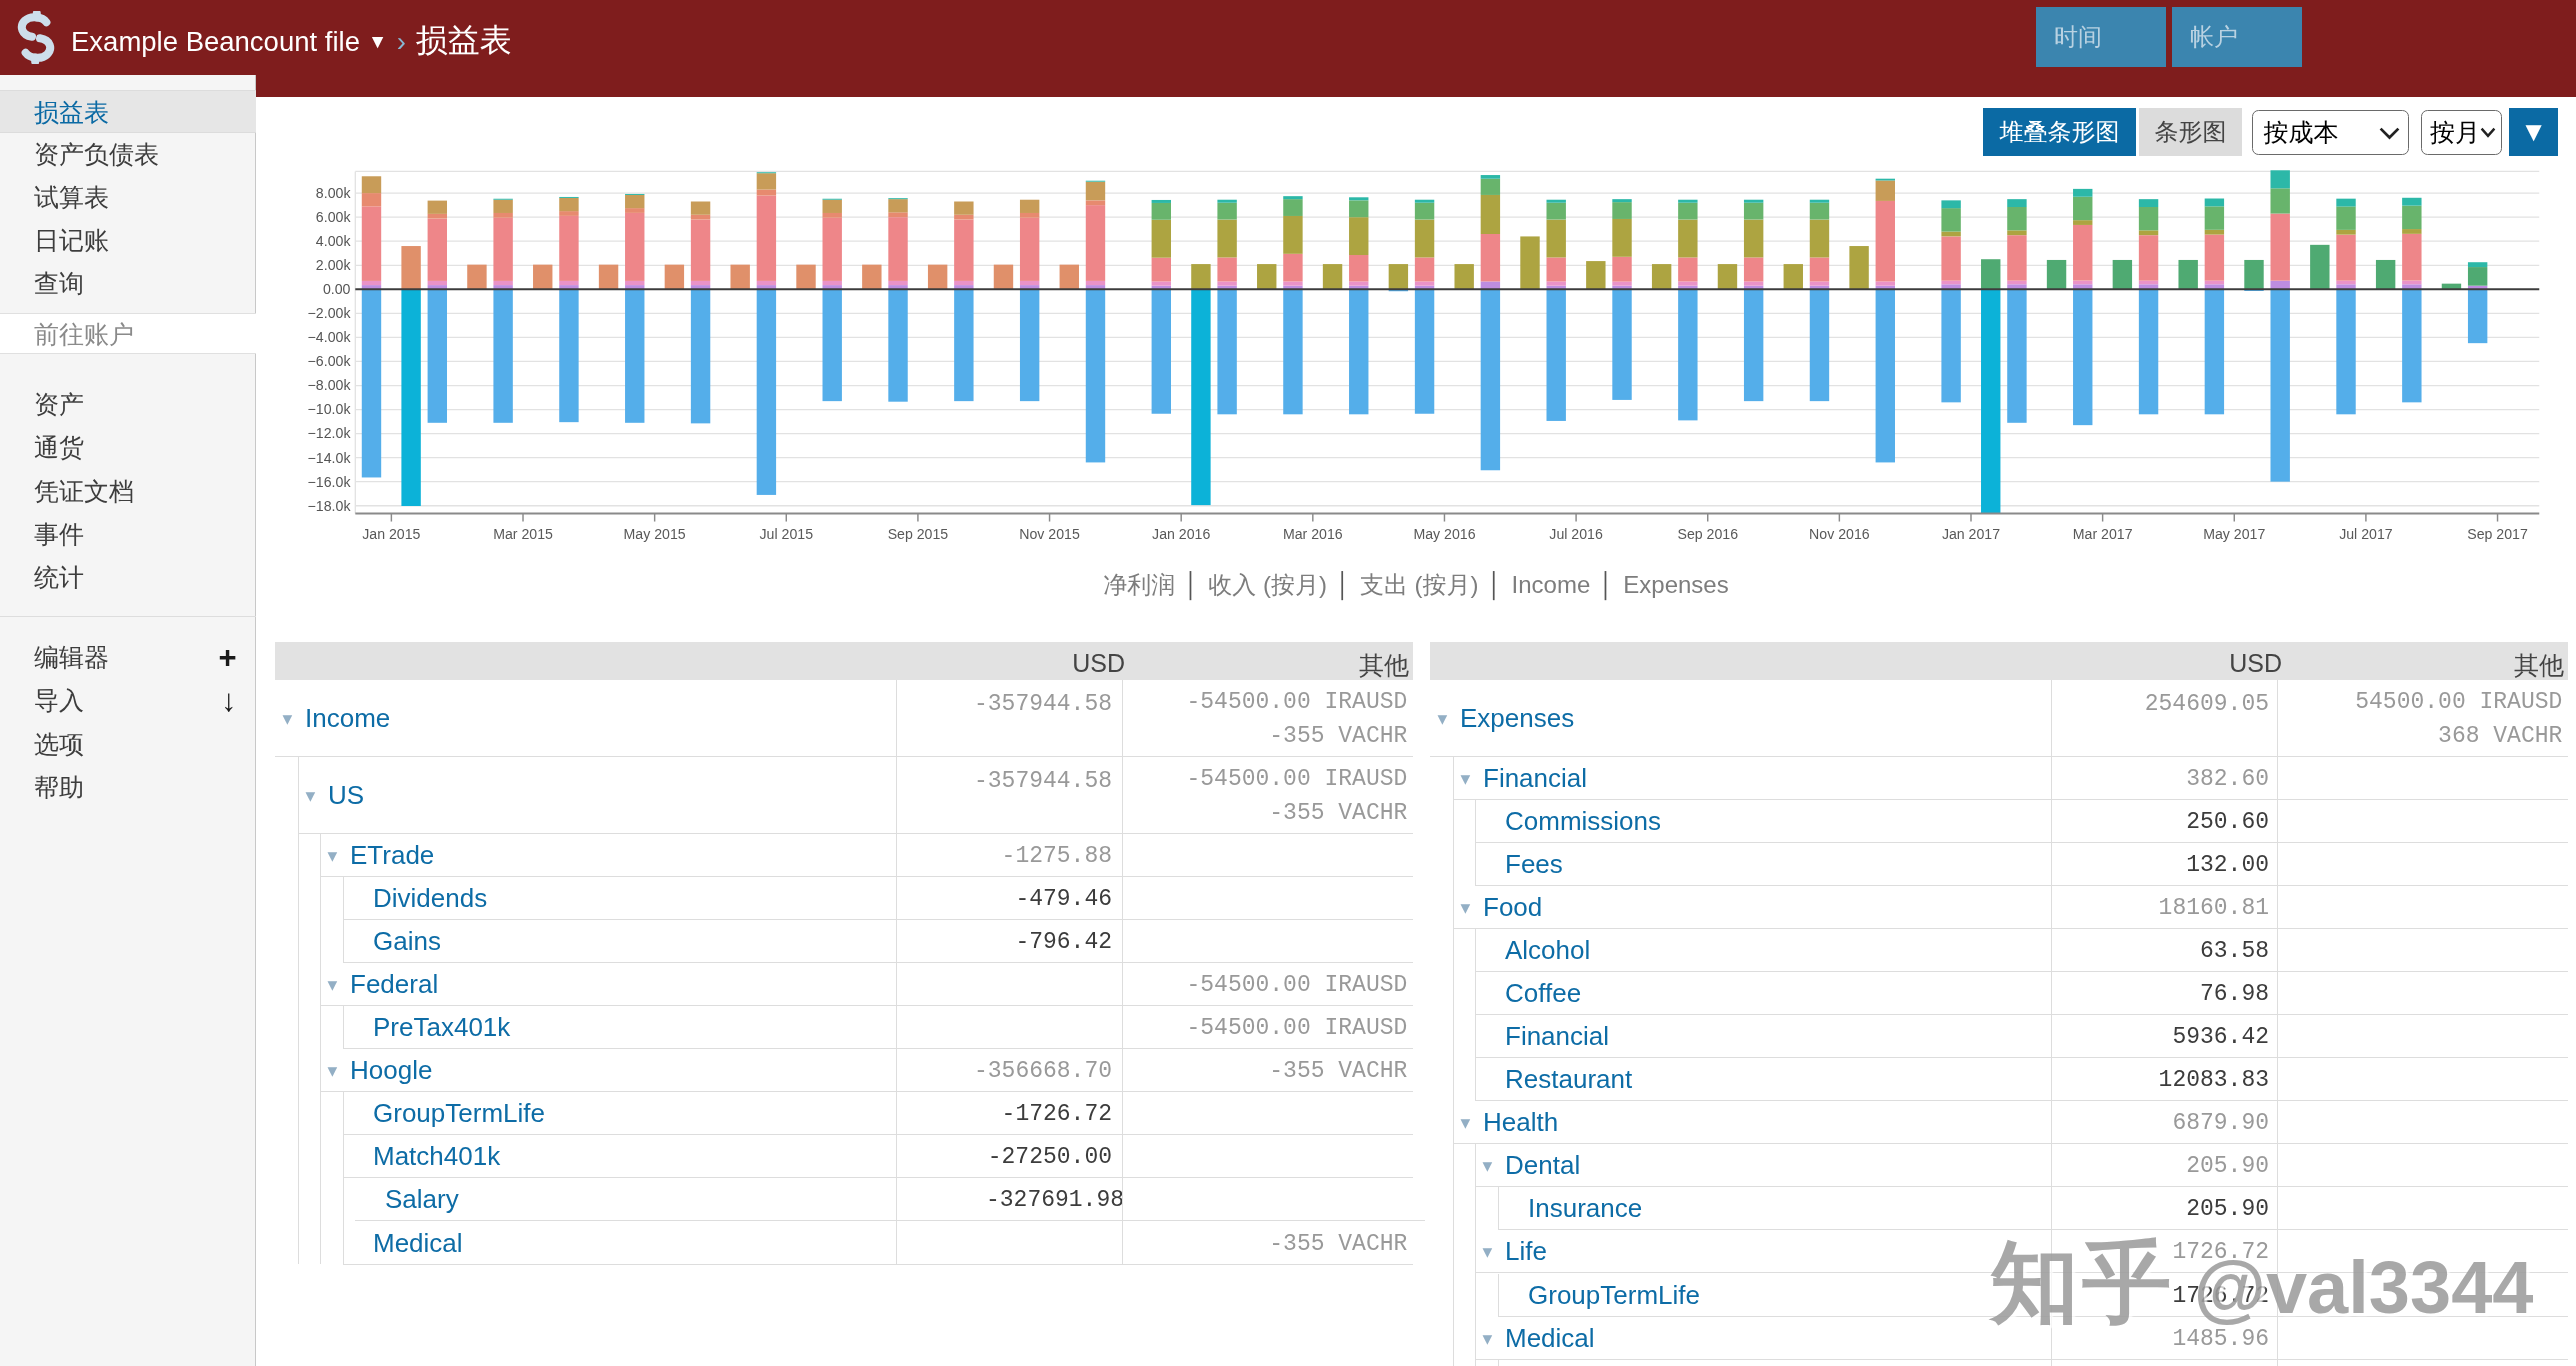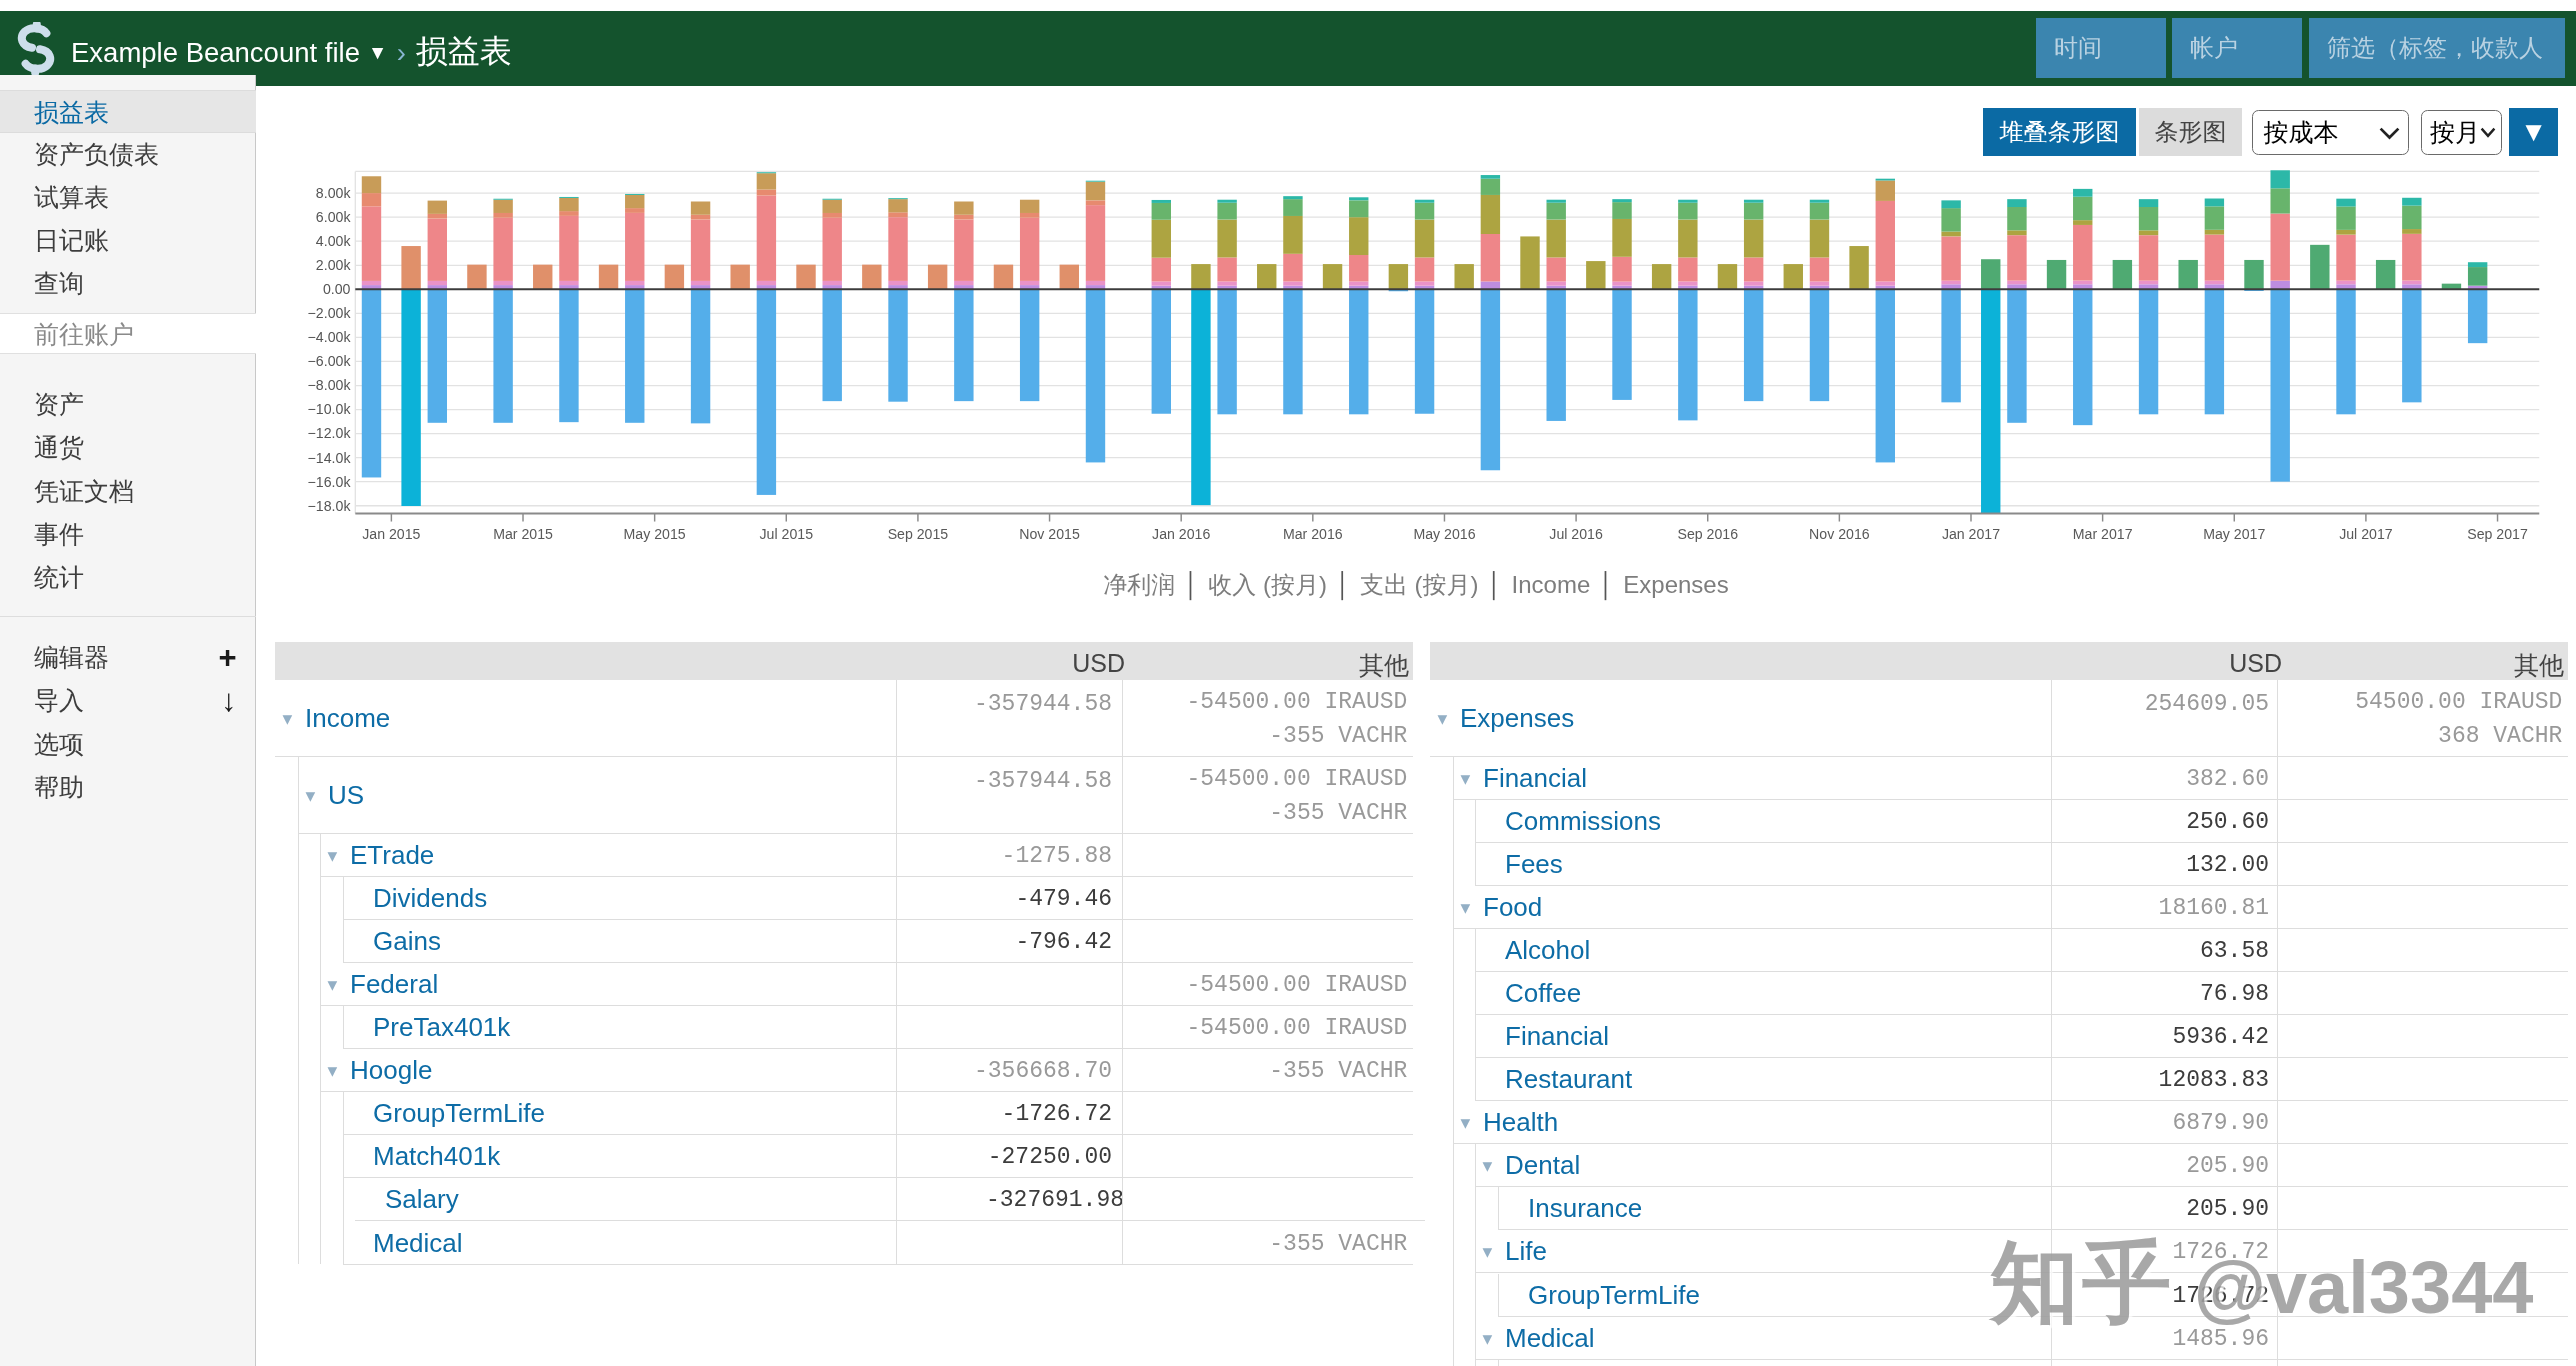--- a/index.html
+++ b/index.html
@@ -1,16 +1,16 @@
 <!DOCTYPE html>
 <html style="font-size:13px"><head><meta charset="utf-8">
 <style>
 * { margin:0; padding:0; box-sizing:border-box; }
 html,body { width:2576px; height:1366px; overflow:hidden; font-family:"Liberation Sans",sans-serif; background:#fff; }
-.header { position:absolute; left:0; top:0; width:2576px; height:75px; background:#14532d;margin-top:11px; }
+.header { position:absolute; left:0; top:0; width:2576px; height:97px; background:#7f1d1d; }
 .logo { position:absolute; left:16px; top:11.3px; }
 .crumb { position:absolute; left:71px; top:19.4px; font-size:27.5px; color:#fff; }
 .crumb .pt { font-size:32px; }
 .crumb .sep { color:#88b6d2; padding:0 9.7px; }
 .crumb .car { font-size:19.4px; vertical-align:3.2px; padding-left:8px; }
 .fbox { position:absolute; top:6.5px; height:60px; background:#3b85af; color:#b9d2e2; font-size:24px; line-height:60px; padding-left:18px; }
 .sidebar { position:absolute; left:0; top:75px; width:256px; height:1291px; background:#f5f5f5; border-right:0.8px solid #c8c8c8; }
 .sbi { position:absolute; left:0; width:256px; height:43px; line-height:43px; padding-left:34px; font-size:25px; color:#3d3d3d; }
 .sbi.active { background:#e6e6e6; color:#0b6aa4; border-top:0.8px solid #dcdcdc; border-bottom:0.8px solid #dcdcdc; }
 .sbi.goacct { background:#fff; color:#8a8a8a; border-top:0.8px solid #e0e0e0; border-bottom:0.8px solid #e0e0e0; height:41px; line-height:41px; }
@@ -46,21 +46,20 @@
     <g stroke="#cddeeb" stroke-width="10" fill="none" stroke-linecap="round">
       <path d="M38 14 C 33 7, 18 5, 11 12 C 4 19, 7 30, 20 32"></path>
       <path d="M12 52 C 17 59, 32 61, 39 54 C 46 47, 43 36, 30 34"></path>
       <line x1="26" y1="3" x2="26" y2="8"></line>
       <line x1="24" y1="58" x2="24" y2="63"></line>
     </g>
   </svg>
   <div class="crumb">Example Beancount file<span class="car">▼</span><span class="sep">›</span><span class="pt">损益表</span></div>
   <div class="fbox" style="left:2036px;width:130px;">时间</div>
   <div class="fbox" style="left:2172px;width:130px;">帐户</div>
-  <div class="fbox" style="left:2309px;width:256px;">筛选（标签，收款人</div>
 </div>
 <div class="sidebar">
     <div class="sbi active" style="top:14.6px">损益表</div>
     <div class="sbi " style="top:58px">资产负债表</div>
     <div class="sbi " style="top:101px">试算表</div>
     <div class="sbi " style="top:144px">日记账</div>
     <div class="sbi " style="top:187px">查询</div>
     <div class="sbi goacct" style="top:238px">前往账户</div>
     <div class="sbi " style="top:308px">资产</div>
     <div class="sbi " style="top:351px">通货</div>

